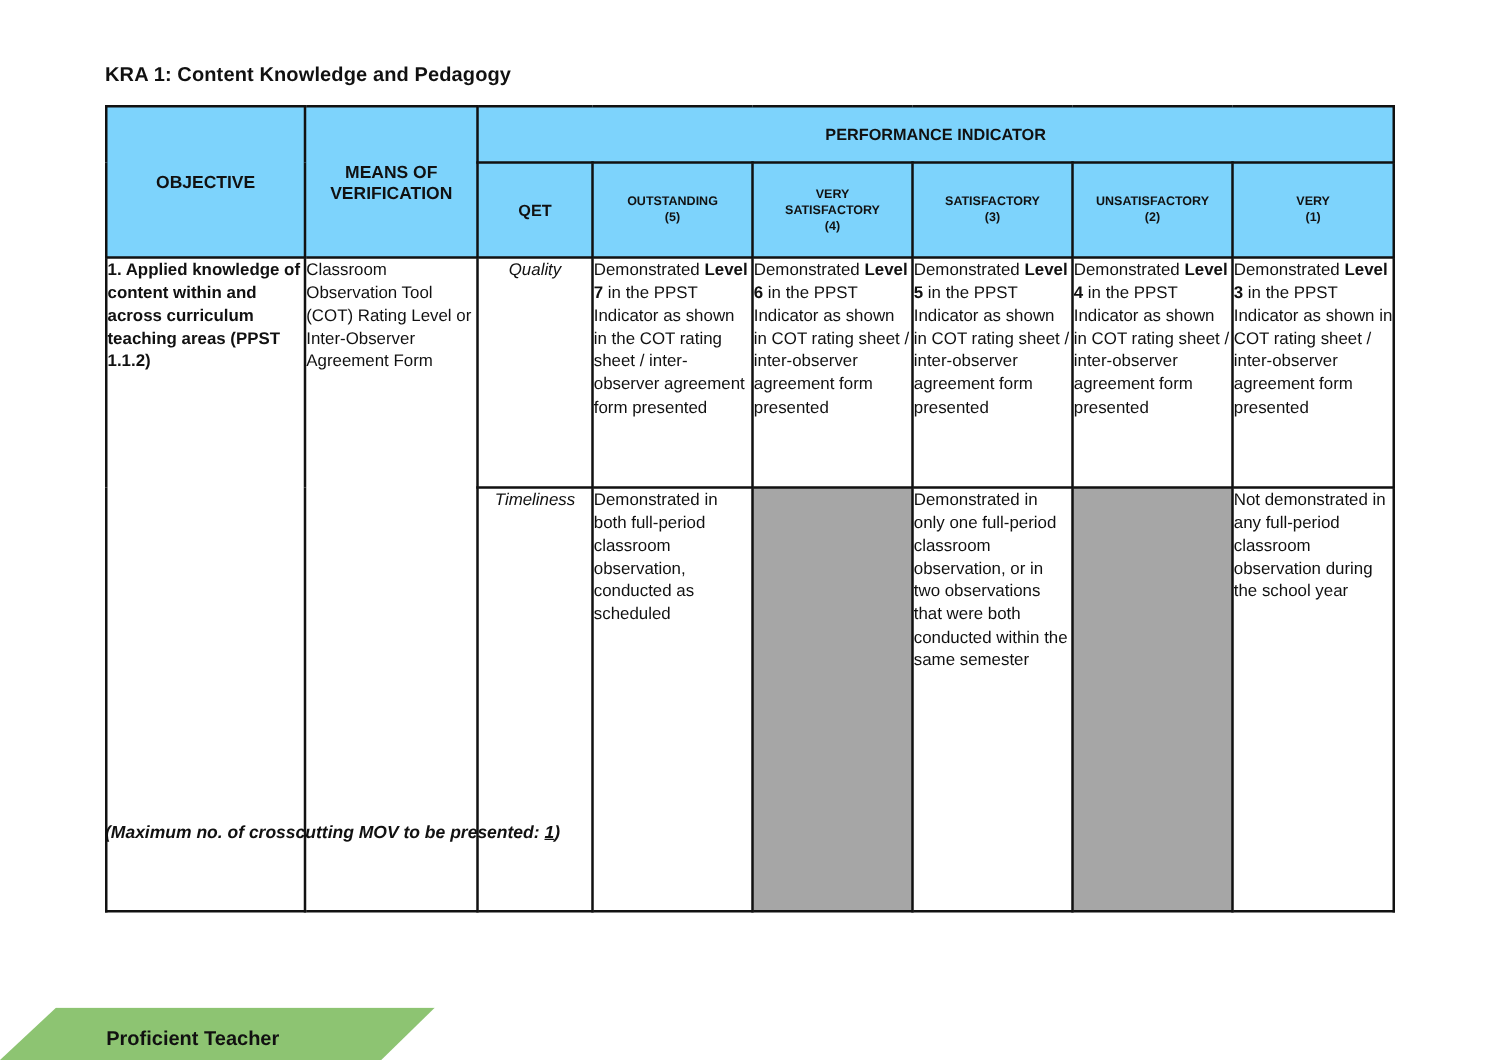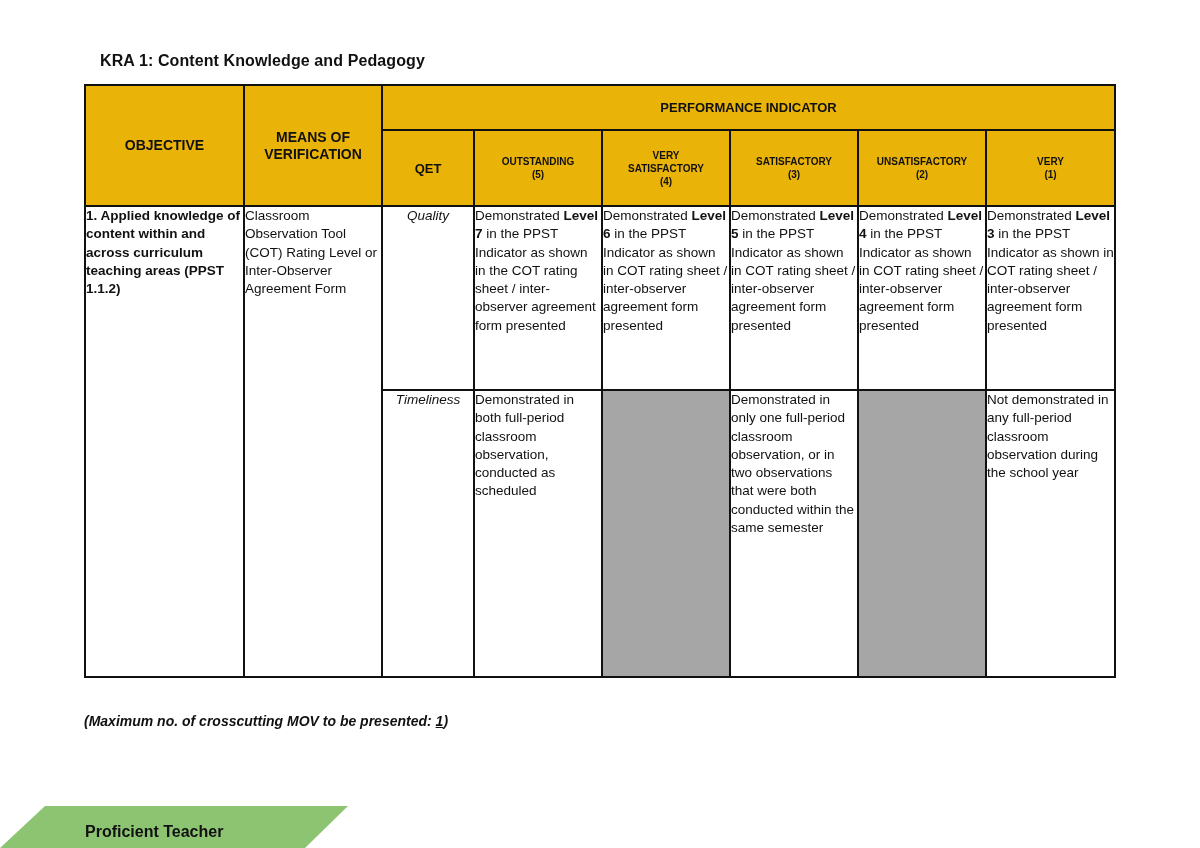--- a/index.html
+++ b/index.html
@@ -1,40 +1,40 @@
 <!DOCTYPE html>
 <html><head>
 <meta charset="utf-8">
 <style>
   html, body { margin: 0; padding: 0; }
   body {
     width: 1200px; height: 848px; background: #ffffff; position: relative; overflow: hidden;
     font-family: "Liberation Sans", sans-serif; color: #111;
   }
   .kra-title {
-    position: absolute; left: 100px; top: 52px; font-size: 16px; font-weight: bold; letter-spacing: 0.1px;
+    position: absolute; left: 84px; top: 52px; font-size: 16px; font-weight: bold; letter-spacing: 0.1px;
   }
   table.rubric {
     position: absolute; left: 84px; top: 84px; width: 1030px;
     border-collapse: collapse; table-layout: fixed;
   }
   table.rubric td, table.rubric th {
     border: 2px solid #111; padding: 0; vertical-align: top;
   }
-  th { background: #eab308; font-weight: bold; text-align: center; vertical-align: middle !important; }
+  th { background: #7dd3fc; font-weight: bold; text-align: center; vertical-align: middle !important; }
   th.big { font-size: 14px; line-height: 17px; }
   th.pi { font-size: 13px; height: 43px; }
   th.rate { font-size: 10px; line-height: 13px; height: 74px; }
   th.qet { font-size: 13px; }
   td.body { font-size: 13.5px; line-height: 18.3px; padding: 10px 8px 6px 8px; background: #fff; }
   td.obj { font-weight: bold; }
   td.center { text-align: center; font-style: italic; }
   td.gray { background: #a6a6a6; }
   .mov-note {
-    position: absolute; left: 84px; top: 713px; font-size: 14px; font-weight: bold; font-style: italic;
+    position: absolute; left: 84px; top: 657px; font-size: 14px; font-weight: bold; font-style: italic;
   }
   .mov-note u { text-decoration: underline; }
   .footer-band {
     position: absolute; left: 0; top: 806px; width: 348px; height: 42px;
     background: #8dc472;
     clip-path: polygon(45px 0, 348px 0, 305px 42px, 0 42px);
   }
   .footer-label {
     position: absolute; left: 85px; top: 823px; font-size: 16px; font-weight: bold;
   }
@@ -72,21 +72,21 @@
   <tr style="height:184px;">
     <td class="body obj" rowspan="2">1. Applied knowledge of content within and across curriculum teaching areas (PPST 1.1.2)</td>
     <td class="body" rowspan="2">Classroom Observation Tool (COT) Rating Level or Inter-Observer Agreement Form</td>
     <td class="body center">Quality</td>
     <td class="body"><span>Demonstrated </span><b>Level 7</b><span> in the PPST Indicator as shown in the COT rating sheet / inter-observer agreement form presented</span></td>
     <td class="body"><span>Demonstrated </span><b>Level 6</b><span> in the PPST Indicator as shown in COT rating sheet / inter-observer agreement form presented</span></td>
     <td class="body"><span>Demonstrated </span><b>Level 5</b><span> in the PPST Indicator as shown in COT rating sheet / inter-observer agreement form presented</span></td>
     <td class="body"><span>Demonstrated </span><b>Level 4</b><span> in the PPST Indicator as shown in COT rating sheet / inter-observer agreement form presented</span></td>
     <td class="body"><span>Demonstrated </span><b>Level 3</b><span> in the PPST Indicator as shown in COT rating sheet / inter-observer agreement form presented</span></td>
   </tr>
-  <tr style="height:287px;margin-left:48px;">
+  <tr style="height:339px;margin-left:48px;">
     <td class="body center" style="padding-left:4px;padding-right:4px;">Timeliness</td>
     <td class="body">Demonstrated in both full-period classroom observation, conducted as scheduled</td>
     <td class="body gray"></td>
     <td class="body">Demonstrated in only one full-period classroom observation, or in two observations that were both conducted within the same semester</td>
     <td class="body gray"></td>
     <td class="body">Not demonstrated in any full-period classroom observation during the school year</td>
   </tr>
 </tbody>
   </table>
 

